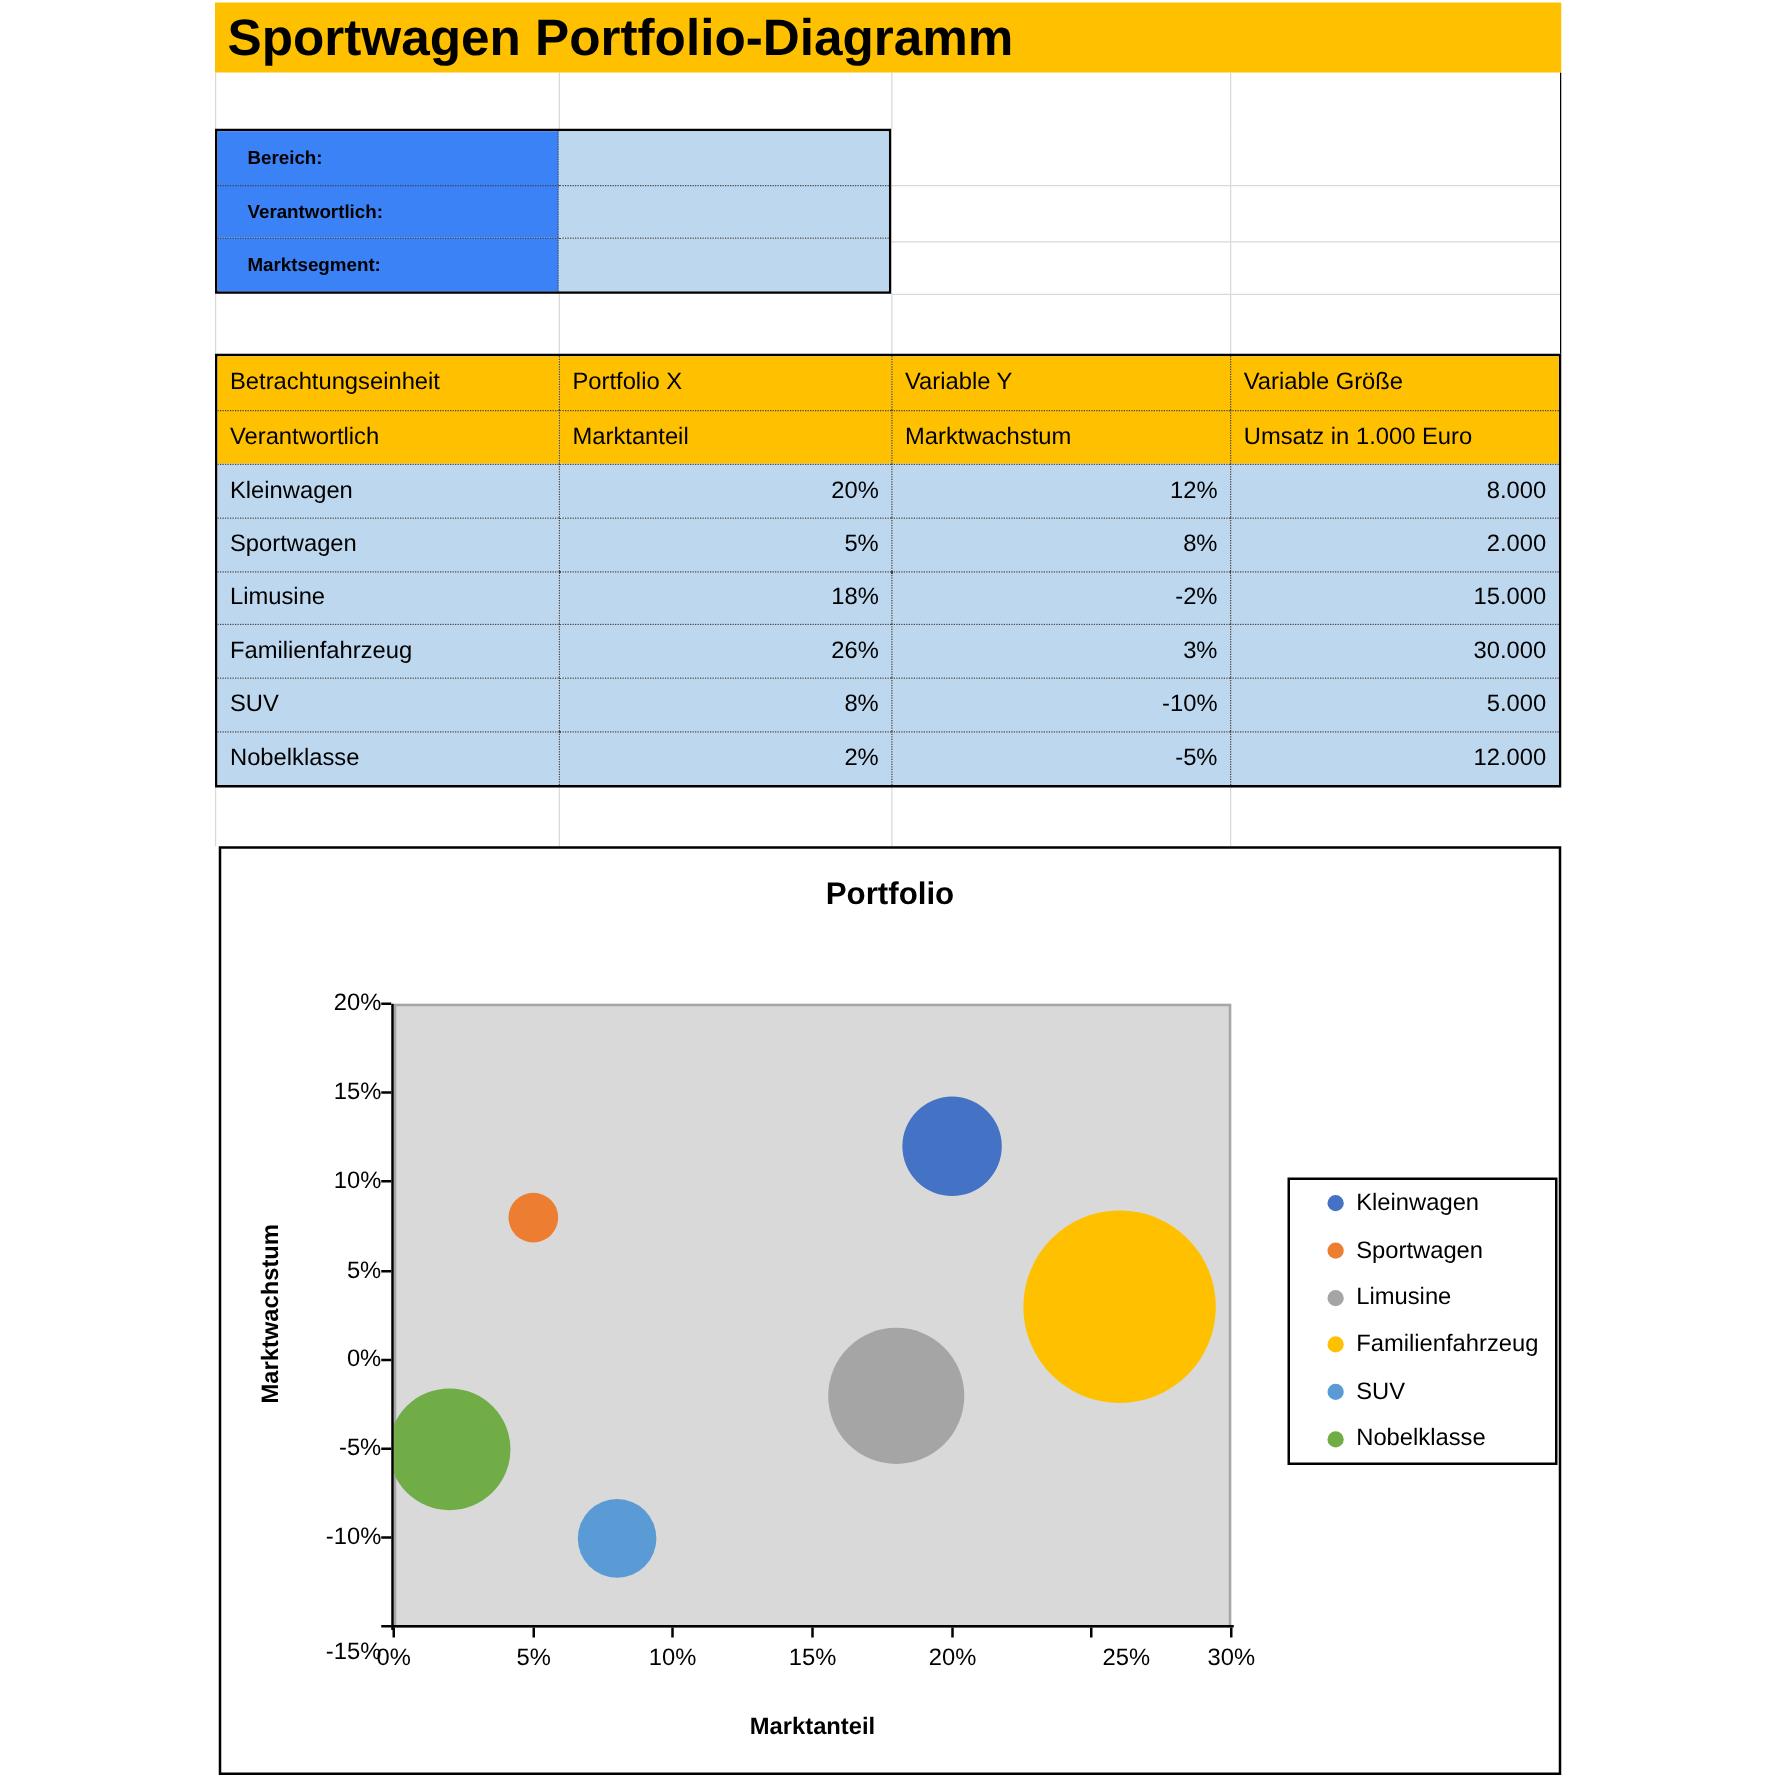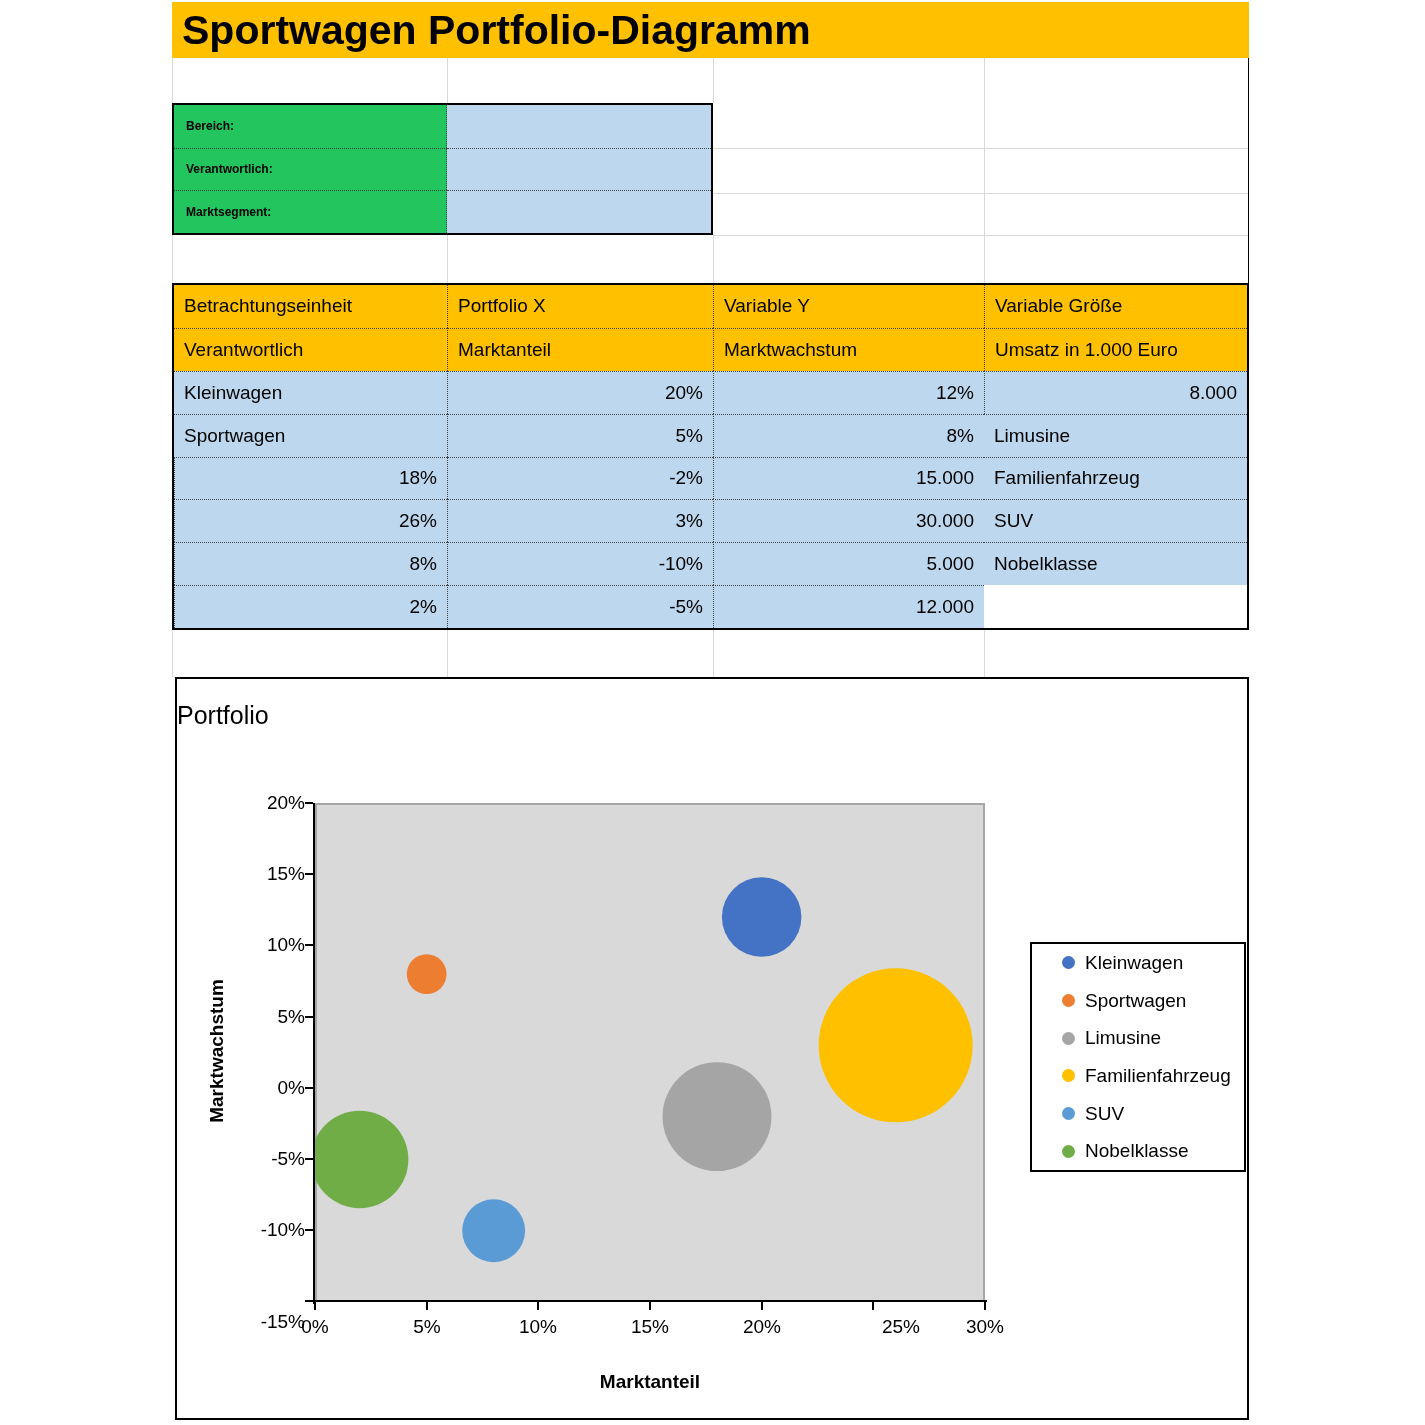--- a/index.html
+++ b/index.html
@@ -11,41 +11,41 @@
   .g{position:absolute;background:#d9d9d9;}
   .gdark{position:absolute;background:#000;}
 
   
   .title-bar{left:172px;top:2px;width:1077px;height:56px;background:#FFC000;
              font-size:41px;font-weight:bold;line-height:57px;padding-left:10px;white-space:nowrap;}
 
   
   .form{left:172px;top:103px;width:541px;height:132px;border:2px solid #000;
         display:grid;grid-template-columns:273px 1fr;grid-template-rows:repeat(3,1fr);}
-  .form .lbl{background:#22c55e;font-weight:bold;font-size:12px;display:flex;align-items:center;
-             padding-left:12px;border-right:1px dotted #444;}
+  .form .lbl{background:#3b82f6;font-weight:bold;font-size:15px;display:flex;align-items:center;
+             padding-left:24px;border-right:1px dotted #444;}
   .form .inp{background:#BDD7EE;}
   .form .r2{border-top:1px dotted #444;}
 
   
   .table{left:172px;top:283px;width:1077px;height:347px;border:2px solid #000;
          display:grid;grid-template-columns:273px 266px 271px 1fr;grid-template-rows:repeat(8,1fr);
          font-size:19px;}
   .table .c{display:flex;align-items:center;padding:0 10px;overflow:hidden;white-space:nowrap;}
   .table .hy{background:#FFC000;}
   .table .bold{font-weight:normal;}
   .table .bl{background:#BDD7EE;}
   .table .num{justify-content:flex-end;}
   .table .bt{border-top:1px dotted #444;}
   .table .bL{border-left:1px dotted #444;}
 
   
   .chart{left:175px;top:677px;width:1074px;height:743px;border:2px solid #000;background:#fff;}
-  .chart-title{position:absolute;top:22px;left:0;width:100%;
-               font-size:25px;font-weight:normal;}
+  .chart-title{position:absolute;top:22px;left:0;width:100%;text-align:center;
+               font-size:25px;font-weight:bold;}
   .plot{position:absolute;left:138px;top:124px;width:670px;height:499px;background:#D9D9D9;
         border:2px solid #a6a6a6;box-sizing:border-box;}
   .plot svg{position:absolute;left:-2px;top:-2px;}
   .axis-y{position:absolute;left:136px;top:124px;width:2px;height:501px;background:#000;}
   .axis-x{position:absolute;left:136px;top:621px;width:674px;height:2px;background:#000;}
 
   .yticks div{position:absolute;left:50px;width:78px;text-align:right;font-size:19px;height:22px;line-height:22px;}
   .yticks div:nth-child(1){top:113px}.yticks div:nth-child(2){top:184px}
   .yticks div:nth-child(3){top:255px}.yticks div:nth-child(4){top:327px}
   .yticks div:nth-child(5){top:398px}.yticks div:nth-child(6){top:469px}
@@ -122,20 +122,21 @@
     <div class="c hy bt bL">Umsatz in 1.000 Euro</div>
 
     <div class="c bl bt">Kleinwagen</div>
     <div class="c bl bt bL num">20%</div>
     <div class="c bl bt bL num">12%</div>
     <div class="c bl bt bL num">8.000</div>
 
     <div class="c bl bt">Sportwagen</div>
     <div class="c bl bt bL num">5%</div>
     <div class="c bl bt bL num">8%</div>
+    <div class="c bl bt bL num">2.000</div>
 
     <div class="c bl bt">Limusine</div>
     <div class="c bl bt bL num">18%</div>
     <div class="c bl bt bL num">-2%</div>
     <div class="c bl bt bL num">15.000</div>
 
     <div class="c bl bt">Familienfahrzeug</div>
     <div class="c bl bt bL num">26%</div>
     <div class="c bl bt bL num">3%</div>
     <div class="c bl bt bL num">30.000</div>

